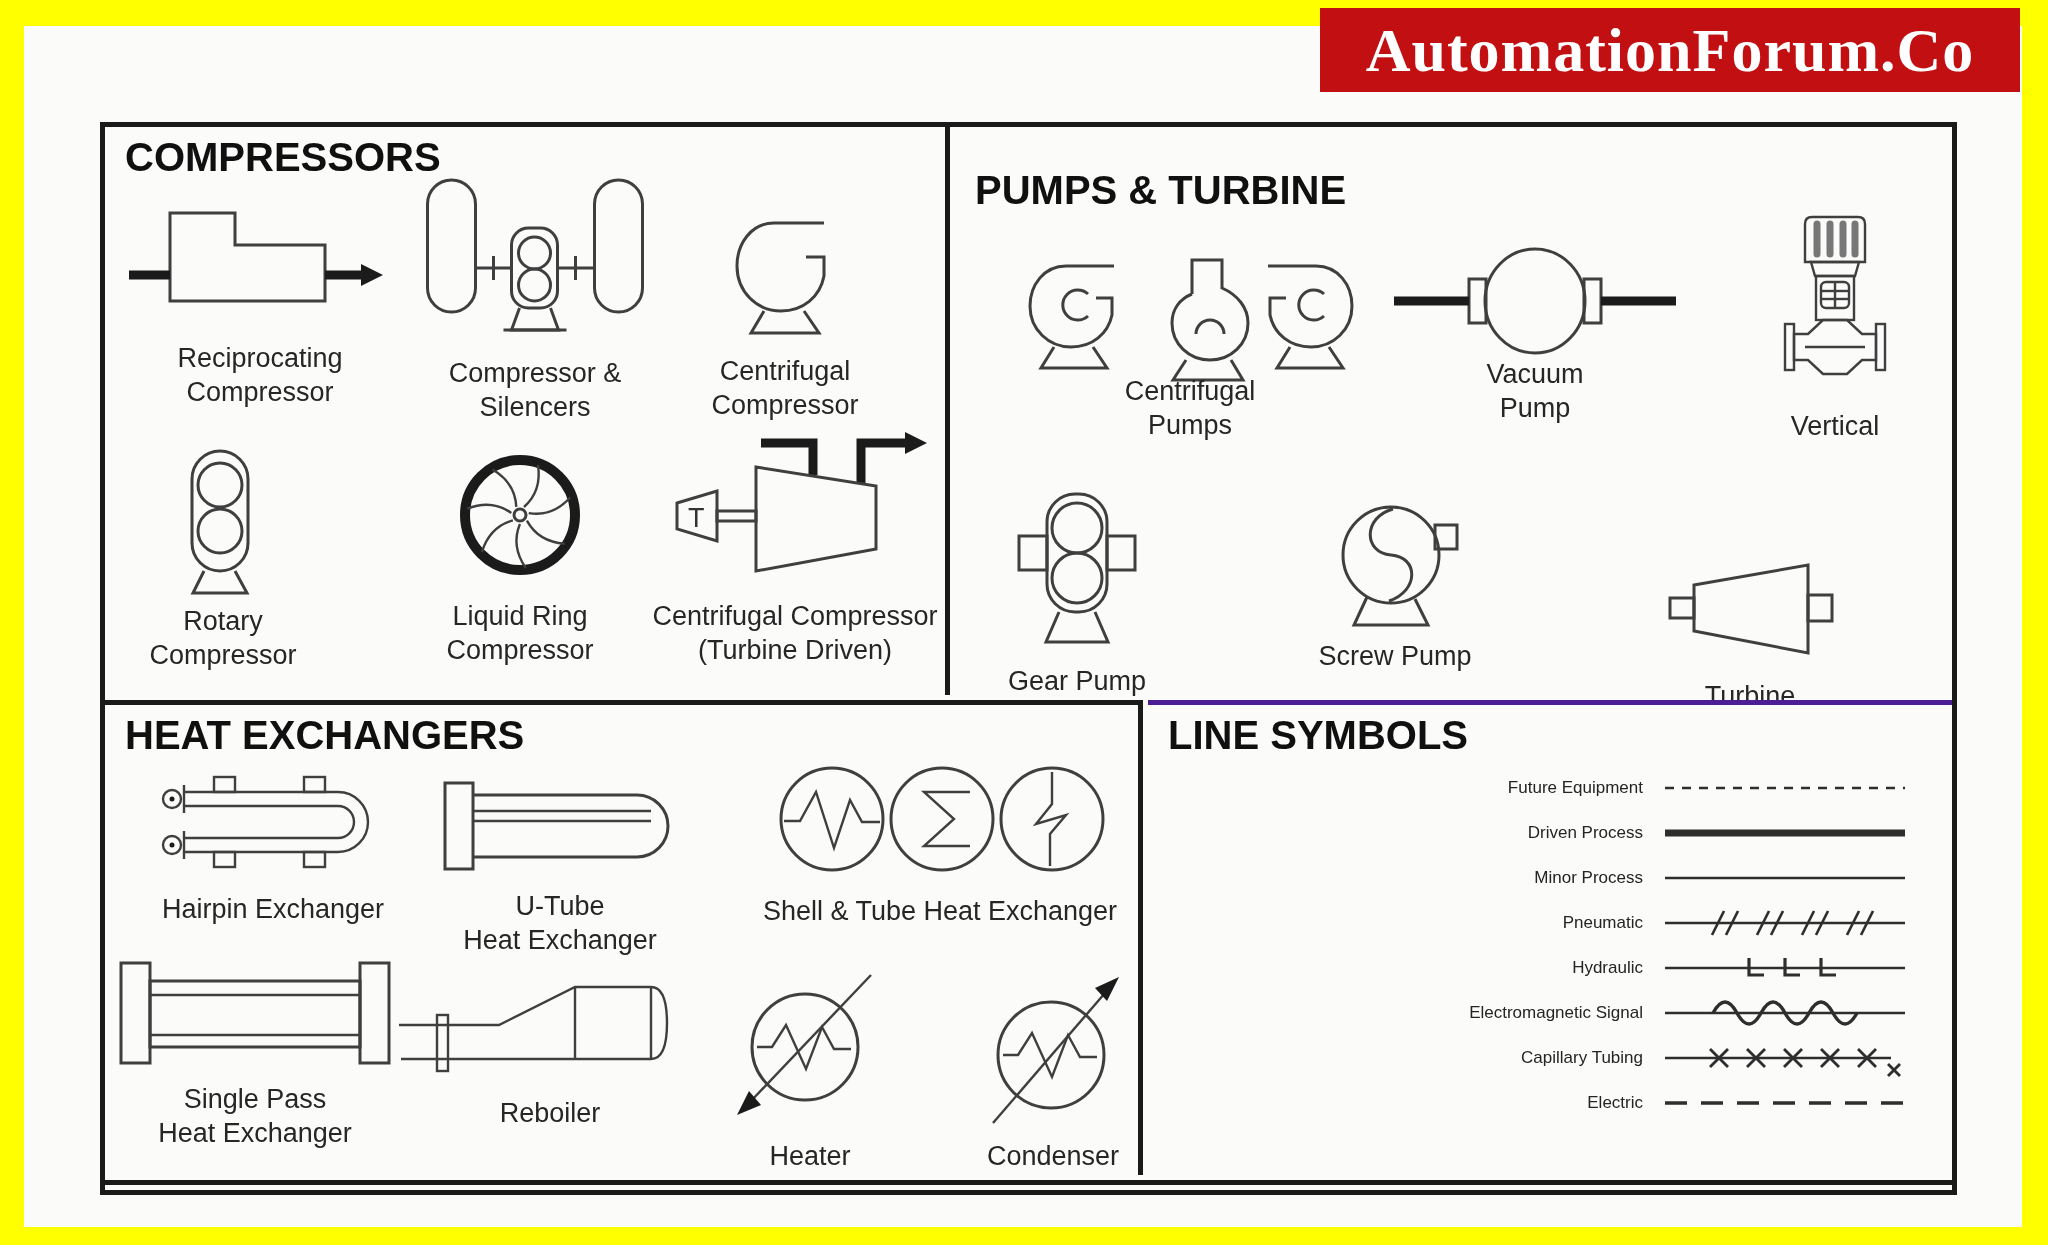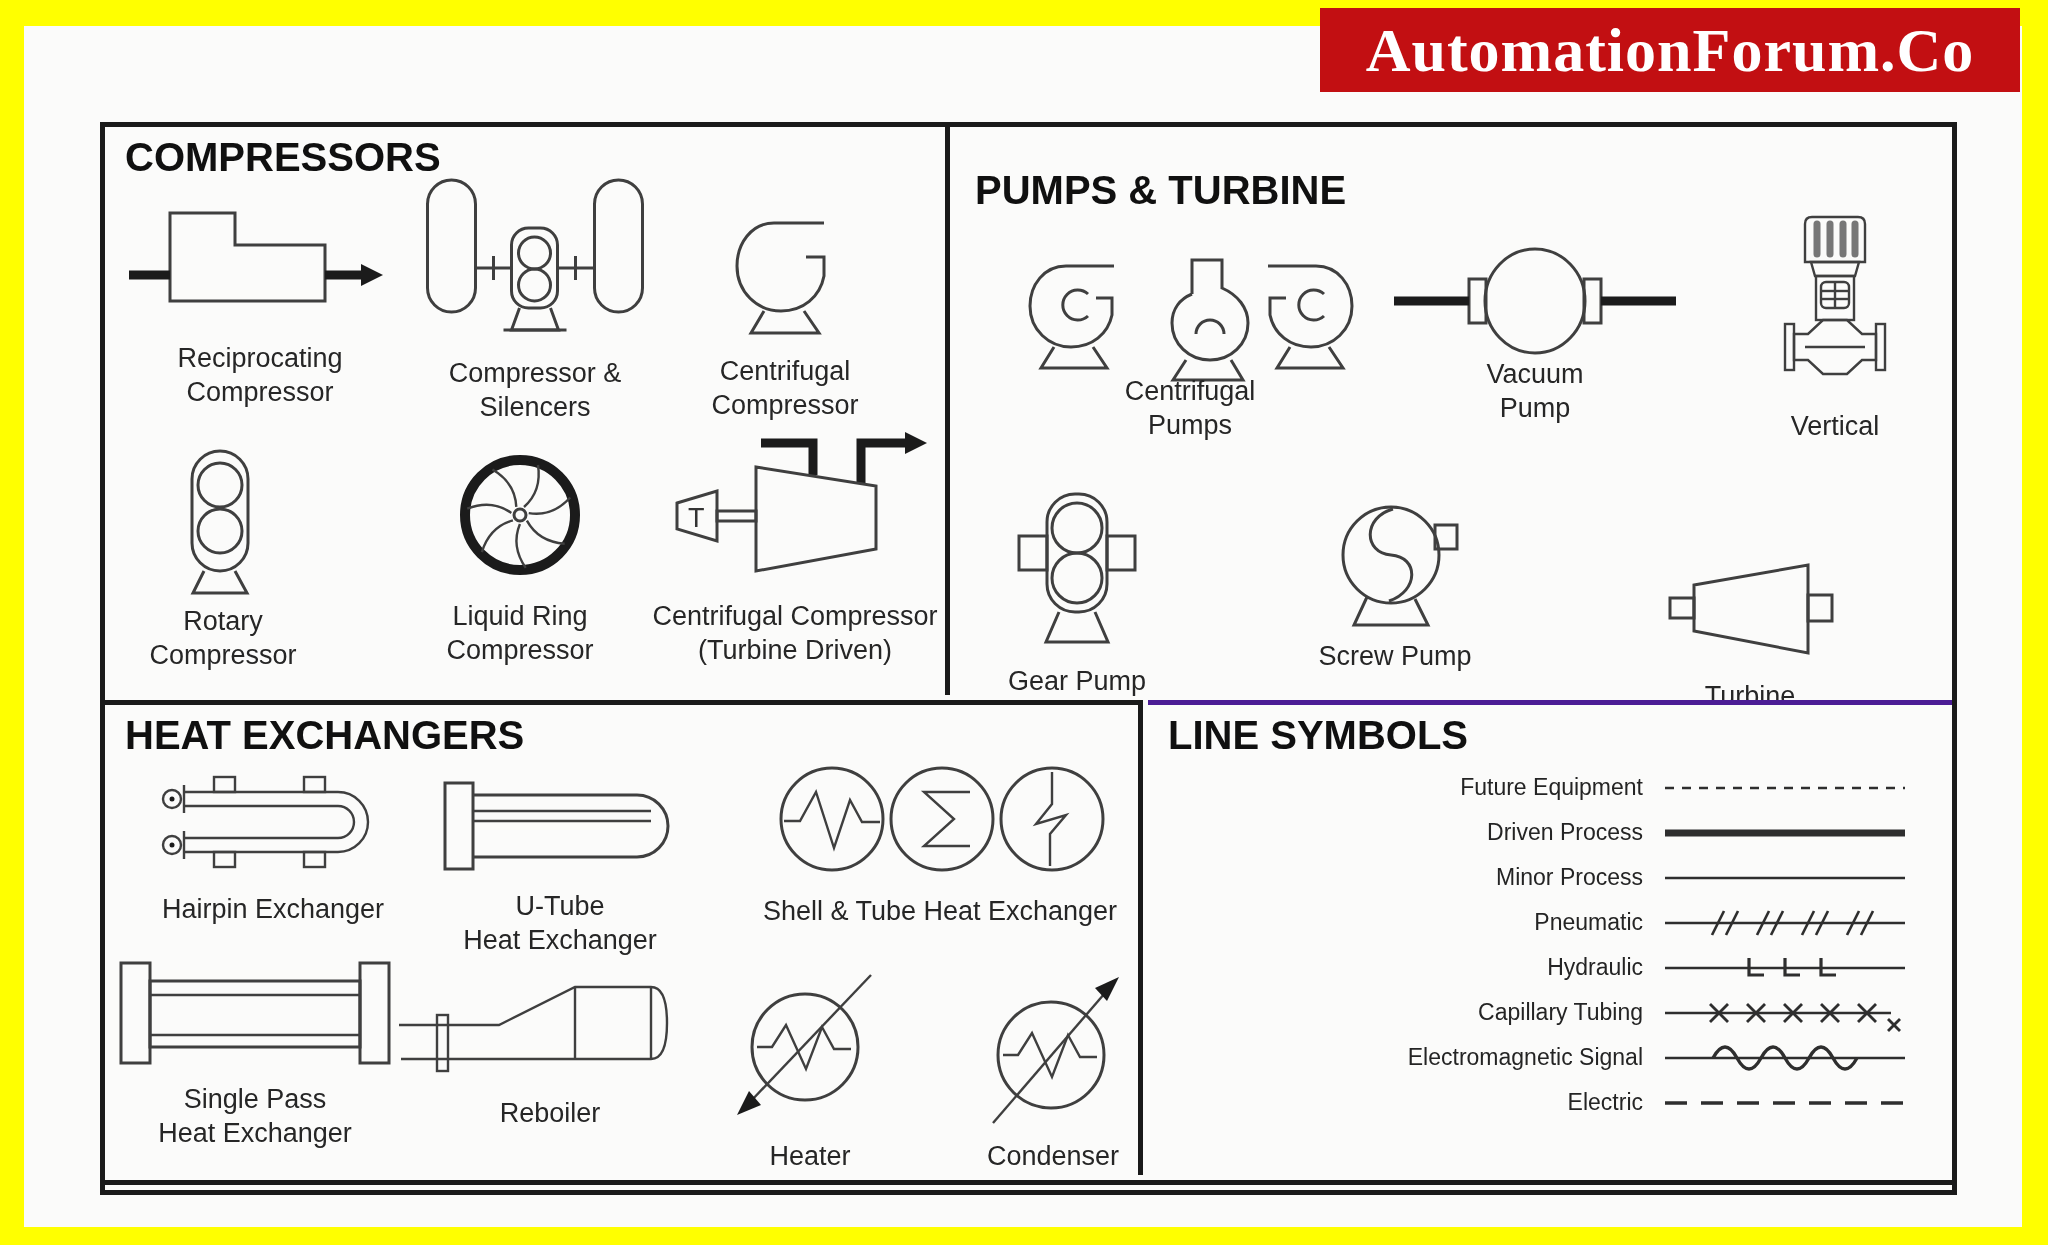--- a/index.html
+++ b/index.html
@@ -23,21 +23,21 @@
   .sym{position:absolute;transform:translateX(-50%);}
   .ilabel{position:absolute;transform:translateX(-50%);width:max-content;text-align:center;
           font-size:27px;line-height:1.25;color:#262626;white-space:pre-line;}
   .stroke{fill:none;stroke:#3f3f3f;stroke-width:3;}
   .thin{fill:none;stroke:#3f3f3f;stroke-width:2.4;}
   .thick{fill:none;stroke:#1b1b1b;stroke-width:9;}
   .ink{fill:#1b1b1b;}
   
   #lrows{position:absolute;left:0;right:14px;top:60px;}
   .lrow{display:flex;align-items:center;height:45px;}
-  .llabel{width:495px;text-align:right;padding-right:18px;font-size:23px;color:#242424;white-space:nowrap;}
+  .llabel{width:495px;text-align:right;padding-right:18px;font-size:17px;color:#242424;white-space:nowrap;}
   .lsample{flex:0 0 250px;height:40px;}
   .ls{fill:none;stroke:#2e2e2e;}
 </style>
 </head>
 <body>
 
 <div id="paper"></div>
 
 <div id="banner">
   <span class="btxt">AutomationForum.Co</span>
@@ -312,20 +312,27 @@
       </div>
       <div class="lrow">
         <div class="llabel">Hydraulic</div>
         <svg class="lsample" viewBox="0 0 250 40">
           <line class="ls" x1="4" y1="20" x2="244" y2="20" stroke-width="2.6"></line>
           <g class="ls" stroke-width="3.2">
             <path d="M88 10 V27 H103"></path>
               <path d="M124 10 V27 H139"></path>
               <path d="M160 10 V27 H175"></path>
           </g>
+        </svg>
+      </div>
+      <div class="lrow">
+        <div class="llabel">Electromagnetic Signal</div>
+        <svg class="lsample" viewBox="0 0 250 40">
+          <line class="ls" x1="4" y1="20" x2="244" y2="20" stroke-width="2.6"></line>
+          <path class="ls" stroke-width="3.4" d="M52 20 Q64 -2 76 20 Q88 42 100 20 Q112 -2 124 20 Q136 42 148 20 Q160 -2 172 20 Q184 42 196 20"></path>
         </svg>
       </div>
       <div class="lrow">
         <div class="llabel">Capillary Tubing</div>
         <svg class="lsample" viewBox="0 0 250 40">
           <line class="ls" x1="4" y1="20" x2="230" y2="20" stroke-width="2.6"></line>
           <g class="ls" stroke-width="2.8">
             <line x1="49" y1="11" x2="67" y2="29"></line>
               <line x1="49" y1="29" x2="67" y2="11"></line>
             <line x1="86" y1="11" x2="104" y2="29"></line>
@@ -335,27 +342,20 @@
             <line x1="160" y1="11" x2="178" y2="29"></line>
               <line x1="160" y1="29" x2="178" y2="11"></line>
             <line x1="197" y1="11" x2="215" y2="29"></line>
               <line x1="197" y1="29" x2="215" y2="11"></line>
             <line x1="227" y1="26" x2="239" y2="38"></line>
               <line x1="227" y1="38" x2="239" y2="26"></line>
           </g>
         </svg>
       </div>
       <div class="lrow">
-        <div class="llabel">Electromagnetic Signal</div>
-        <svg class="lsample" viewBox="0 0 250 40">
-          <line class="ls" x1="4" y1="20" x2="244" y2="20" stroke-width="2.6"></line>
-          <path class="ls" stroke-width="3.4" d="M52 20 Q64 -2 76 20 Q88 42 100 20 Q112 -2 124 20 Q136 42 148 20 Q160 -2 172 20 Q184 42 196 20"></path>
-        </svg>
-      </div>
-      <div class="lrow">
         <div class="llabel">Electric</div>
         <svg class="lsample" viewBox="0 0 250 40">
           <line class="ls" x1="4" y1="20" x2="244" y2="20" stroke-width="3.6" stroke-dasharray="22 14"></line>
         </svg>
       </div>
     </div>
   </div>
 
   <div class="panel" id="p-stub"></div>
 </div>

